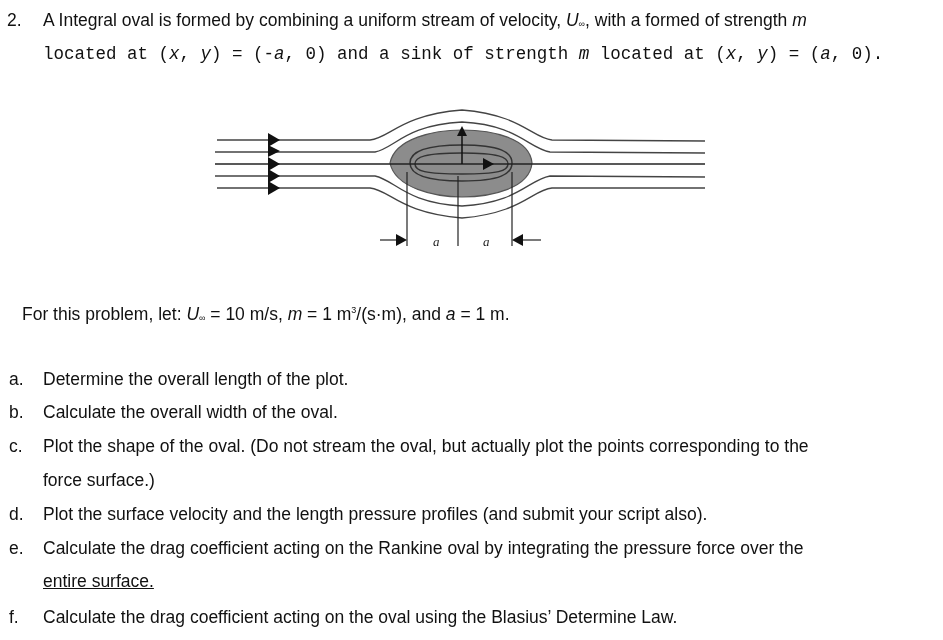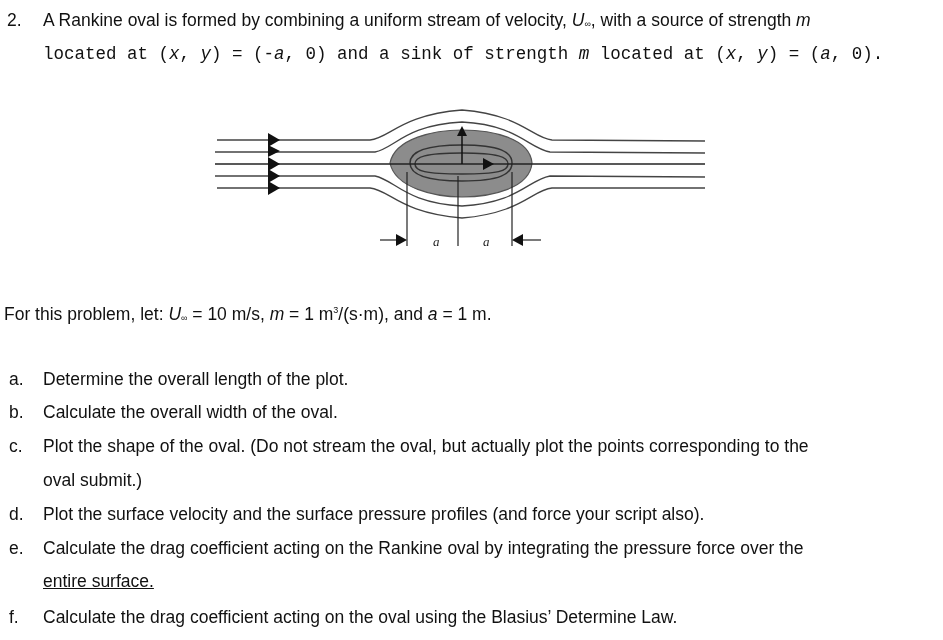--- a/index.html
+++ b/index.html
@@ -14,21 +14,21 @@
     .uinf-sub { font-size: 9px; font-style: normal; vertical-align: -1px; }
     sup.small { font-size: 9px; vertical-align: 7px; }
     #figure { position: absolute; left: 200px; top: 100px; width: 530px; height: 160px; }
     .item-label { position: absolute; left: 9px; }
     .item-text { position: absolute; left: 43px; white-space: nowrap; }
   </style>
 </head>
 <body>
 
 <div class="num" style="left:7px; top:10px;">2.</div>
-<div class="line" style="left:43px; top:10px;"><span>A Rankine oval is formed by combining a uniform stream of velocity, </span><i>U</i><span class="uinf-sub">∞</span><span>, with a source of strength </span><i>m</i></div>
+<div class="line" style="left:43px; top:10px;"><span>A Integral oval is formed by combining a uniform stream of velocity, </span><i>U</i><span class="uinf-sub">∞</span><span>, with a formed of strength </span><i>m</i></div>
 <div class="line" style="left:43px; top:44px;font-family:Liberation Mono, monospace;"><span>located at (</span><i>x</i><span>, </span><i>y</i><span>) = (-</span><i>a</i><span>, 0) and a sink of strength </span><i>m</i><span> located at (</span><i>x</i><span>, </span><i>y</i><span>) = (</span><i>a</i><span>, 0).</span></div>
 
 <div id="figure">
   <svg width="530" height="160" viewBox="0 0 530 160" xmlns="http://www.w3.org/2000/svg">
 
     <path d="M 190 63 C 195 38, 235 30, 262 30 C 292 30, 330 38, 332 63 C 330 88, 292 97, 262 97 C 235 97, 195 88, 190 63 Z" fill="#8c8c8c" stroke="#555" stroke-width="1.2"></path>
 
     <path d="M 210 63 C 210 52, 225 45, 262 45 C 300 45, 312 52, 312 63 C 312 74, 300 81, 262 81 C 225 81, 210 74, 210 63 Z" fill="none" stroke="#333" stroke-width="1.5"></path>
     <path d="M 215 64 C 215 57, 225 53, 262 53 C 298 53, 308 57, 308 64 C 308 71, 298 74, 262 74 C 225 74, 215 71, 215 64 Z" fill="none" stroke="#333" stroke-width="1.5"></path>
 
@@ -57,35 +57,35 @@
     <line x1="312" y1="72" x2="312" y2="146" stroke="#222" stroke-width="1.2"></line>
     <line x1="180" y1="140" x2="200" y2="140" stroke="#222" stroke-width="1.2"></line>
     <polygon points="196,134 207,140 196,146" fill="#111"></polygon>
     <line x1="320" y1="140" x2="341" y2="140" stroke="#222" stroke-width="1.2"></line>
     <polygon points="323,134 312,140 323,146" fill="#111"></polygon>
     <text x="233" y="146" font-family="Liberation Serif, serif" font-style="italic" font-size="13" fill="#222">a</text>
     <text x="283" y="146" font-family="Liberation Serif, serif" font-style="italic" font-size="13" fill="#222">a</text>
   </svg>
 </div>
 
-<div class="line" style="left:4px; top:304px;"><span>For this problem, let: </span><i>U</i><span class="uinf-sub">∞</span><span> = 10 m/s, </span><i>m</i><span> = 1 m</span><sup class="small">3</sup><span>/(s·m), and </span><i>a</i><span> = 1 m.</span></div>
+<div class="line" style="left:22px; top:304px;"><span>For this problem, let: </span><i>U</i><span class="uinf-sub">∞</span><span> = 10 m/s, </span><i>m</i><span> = 1 m</span><sup class="small">3</sup><span>/(s·m), and </span><i>a</i><span> = 1 m.</span></div>
 
 <div>
   <div class="item-label" style="top:369px;">a.</div>
   <div class="item-text" style="top:369px;">Determine the overall length of the plot.</div>
 
   <div class="item-label" style="top:402px;">b.</div>
   <div class="item-text" style="top:402px;">Calculate the overall width of the oval.</div>
 
   <div class="item-label" style="top:436px;">c.</div>
   <div class="item-text" style="top:436px;">Plot the shape of the oval. (Do not stream the oval, but actually plot the points corresponding to the</div>
-  <div class="item-text" style="top:470px;">oval submit.)</div>
+  <div class="item-text" style="top:470px;">force surface.)</div>
 
   <div class="item-label" style="top:504px;">d.</div>
-  <div class="item-text" style="top:504px;">Plot the surface velocity and the surface pressure profiles (and force your script also).</div>
+  <div class="item-text" style="top:504px;">Plot the surface velocity and the length pressure profiles (and submit your script also).</div>
 
   <div class="item-label" style="top:538px;">e.</div>
   <div class="item-text" style="top:538px;text-align:center;">Calculate the drag coefficient acting on the Rankine oval by integrating the pressure force over the</div>
   <div class="item-text" style="top:571px;text-decoration:underline;">entire surface.</div>
 
   <div class="item-label" style="top:607px;">f.</div>
   <div class="item-text" style="top:607px;">Calculate the drag coefficient acting on the oval using the Blasius’ Determine Law.</div>
 </div>
 
 </body></html>

